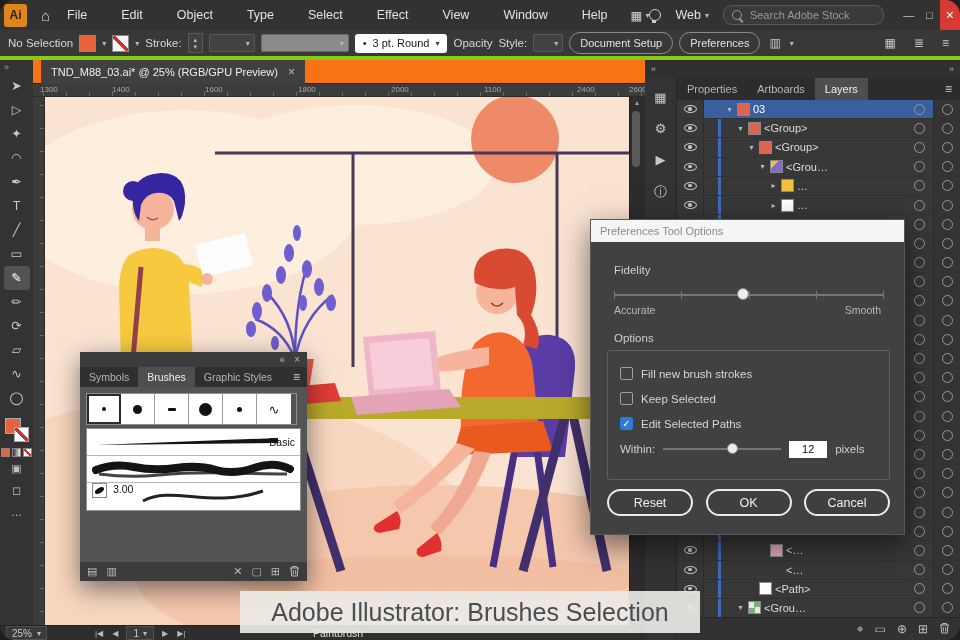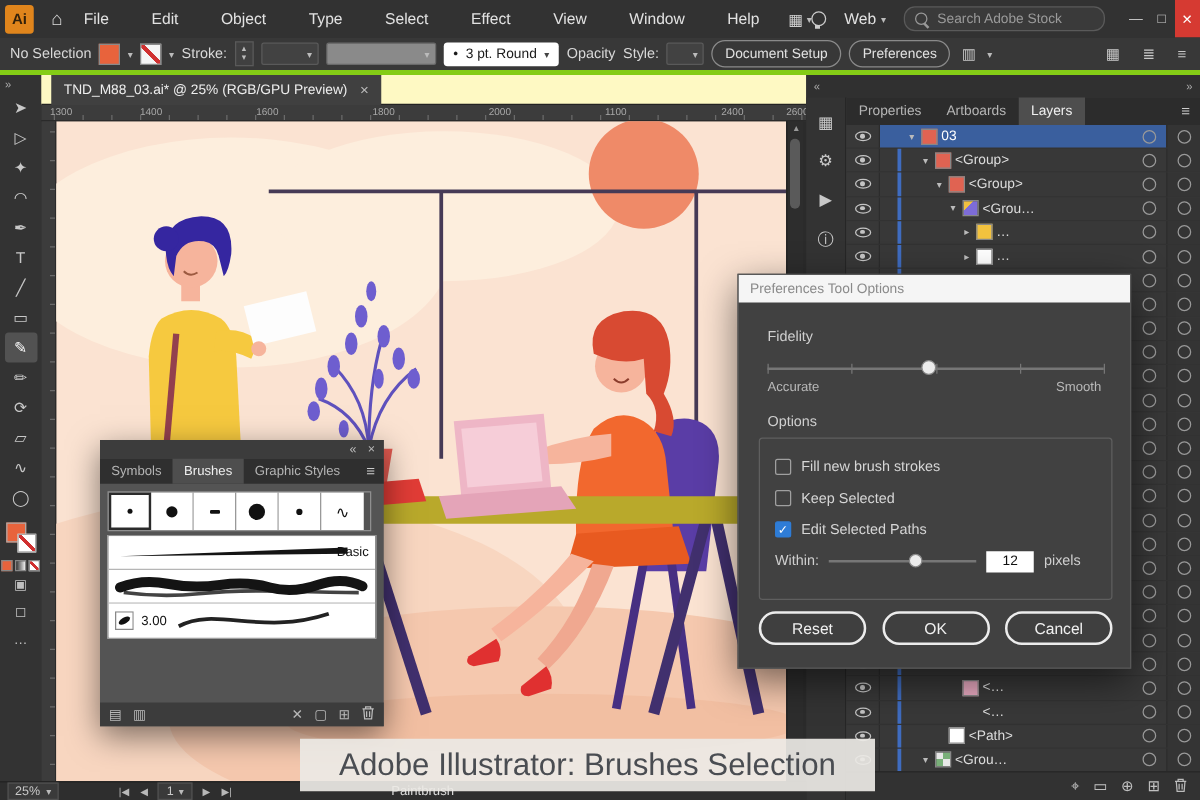--- a/index.html
+++ b/index.html
@@ -1,17 +1,17 @@
 <!DOCTYPE html>
 <html><head>
 <meta charset="utf-8">
 <style>
   html,body{margin:0;padding:0;background:#1e1e1e;}
   #app{position:relative;width:960px;height:640px;background:#2b2b2b;overflow:hidden;
-       font-family:"Liberation Sans",sans-serif;-webkit-font-smoothing:antialiased;user-select:none;}
+       font-family:"Liberation Sans",sans-serif;-webkit-font-smoothing:antialiased;user-select:none;border-radius:15px;}
   
   .menubar{position:absolute;left:0;top:0;width:960px;height:30px;background:#323232;
            border-bottom:1px solid #262626;display:flex;align-items:center;color:#e2e2e2;font-size:12.5px;}
   .ai-logo{width:23px;height:23px;margin:0 6px 0 4px;background:#e0851c;color:#32210a;font-weight:bold;
            font-size:12px;display:flex;align-items:center;justify-content:center;border-radius:3px;flex:none;}
   .home{font-size:15px;color:#ddd;padding:0 8px;}
   .mitem{padding:0 9px;height:30px;line-height:30px;cursor:default;}
   .wsgrid{margin-left:14px;display:flex;align-items:center;gap:3px;color:#cfcfcf;}
   .mb-sp{flex:1;}
   .bulbi{position:relative;width:10px;height:10px;border:1.5px solid #ccc;border-radius:50%;margin-right:14px;flex:none;}
@@ -52,21 +52,21 @@
   .tool{width:26px;height:24px;line-height:24px;text-align:center;font-size:12.5px;color:#c8c8c8;border-radius:3px;}
   .tool.active{background:#525252;color:#fff;}
   .fswidget{position:relative;width:24px;height:24px;margin-top:8px;flex:none;}
   .fsw-f{position:absolute;left:0;top:0;width:14px;height:14px;background:#e8633c;border:1px solid #aaa;}
   .fsw-s{position:absolute;right:0;bottom:0;width:13px;height:13px;border:1px solid #aaa;background:#fff;
          background-image:linear-gradient(45deg,transparent 42%,#d03030 42%,#d03030 58%,transparent 58%);}
   .minis{display:flex;margin-top:6px;}
   .mini{width:7px;height:7px;border:1px solid #888;margin:0 1px;}
   .tbot{width:26px;height:22px;line-height:22px;text-align:center;color:#c0c0c0;font-size:11px;}
   
-  .tabbar{position:absolute;left:33px;top:60px;width:612px;height:24px;background:#fef9c3;border-bottom:1px solid #232323;box-sizing:border-box;}
+  .tabbar{position:absolute;left:33px;top:60px;width:612px;height:24px;background:#f97316;border-bottom:1px solid #232323;box-sizing:border-box;}
   .doctab{position:absolute;left:8px;top:0;height:24px;background:#404040;display:flex;align-items:center;gap:10px;
           padding:0 10px;color:#eee;font-size:11px;}
   .doctab .x{color:#bbb;font-size:12px;}
   .hruler{position:absolute;left:33px;top:84px;width:612px;height:13px;background:#3c3c3c;border-bottom:1px solid #2a2a2a;
           overflow:hidden;box-sizing:border-box;}
   .tick{position:absolute;top:1px;font-size:8px;color:#a8a8a8;}
   .tickline{position:absolute;bottom:0;width:1px;height:4px;background:#6a6a6a;}
   .vruler{position:absolute;left:33px;top:97px;width:12px;height:528px;background:#3c3c3c;border-right:1px solid #2a2a2a;
           overflow:hidden;box-sizing:border-box;}
   .vtick{position:absolute;right:0;height:1px;width:4px;background:#6a6a6a;}
@@ -86,21 +86,21 @@
   .ptab.active{background:#4e4e4e;color:#f0f0f0;}
   .bgrid{display:flex;border:1px solid #8f8f8f;margin:6px 6px 3px 6px;width:209px;}
   .bcell{width:34px;height:30px;background:#fff;border-right:1px solid #999;display:flex;align-items:center;
          justify-content:center;box-sizing:border-box;color:#111;}
   .bcell:last-child{border-right:none;}
   .bcell.sel{outline:2px solid #2b2b2b;outline-offset:-2px;}
   .bdot{background:#111;border-radius:50%;}
   .bdash{width:8px;height:3px;background:#111;border-radius:1px;}
   .blist{margin:0 6px;border:1px solid #8f8f8f;background:#fff;}
   .brow{height:27px;border-bottom:1px solid #b5b5b5;position:relative;background:#fff;display:flex;
-        align-items:center;padding:0 5px;gap:6px;box-sizing:border-box;color:#111;}
+        padding:0 5px;gap:6px;box-sizing:border-box;color:#111;}
   .brow:last-child{border-bottom:none;}
   .brow .rlabel{position:absolute;right:5px;top:7px;font-size:10.5px;color:#111;}
   .bp-bottom{position:absolute;left:0;bottom:0;width:100%;height:19px;background:#3c3c3c;display:flex;
              align-items:center;padding:0 7px;gap:9px;box-sizing:border-box;color:#b8b8b8;font-size:11px;}
   .bp-bottom .right{margin-left:auto;display:flex;gap:9px;align-items:center;}
   
   .dialog{position:absolute;left:590px;top:219px;width:315px;height:316px;background:#414141;z-index:40;
           box-shadow:0 10px 30px rgba(0,0,0,.55);border:1px solid #585858;box-sizing:border-box;color:#cfcfcf;}
   .dlg-title{height:22px;background:#f5f5f5;color:#8a8a8a;font-size:11px;line-height:22px;padding:0 9px;}
   .dlg-label{font-size:11.5px;color:#cfcfcf;}

